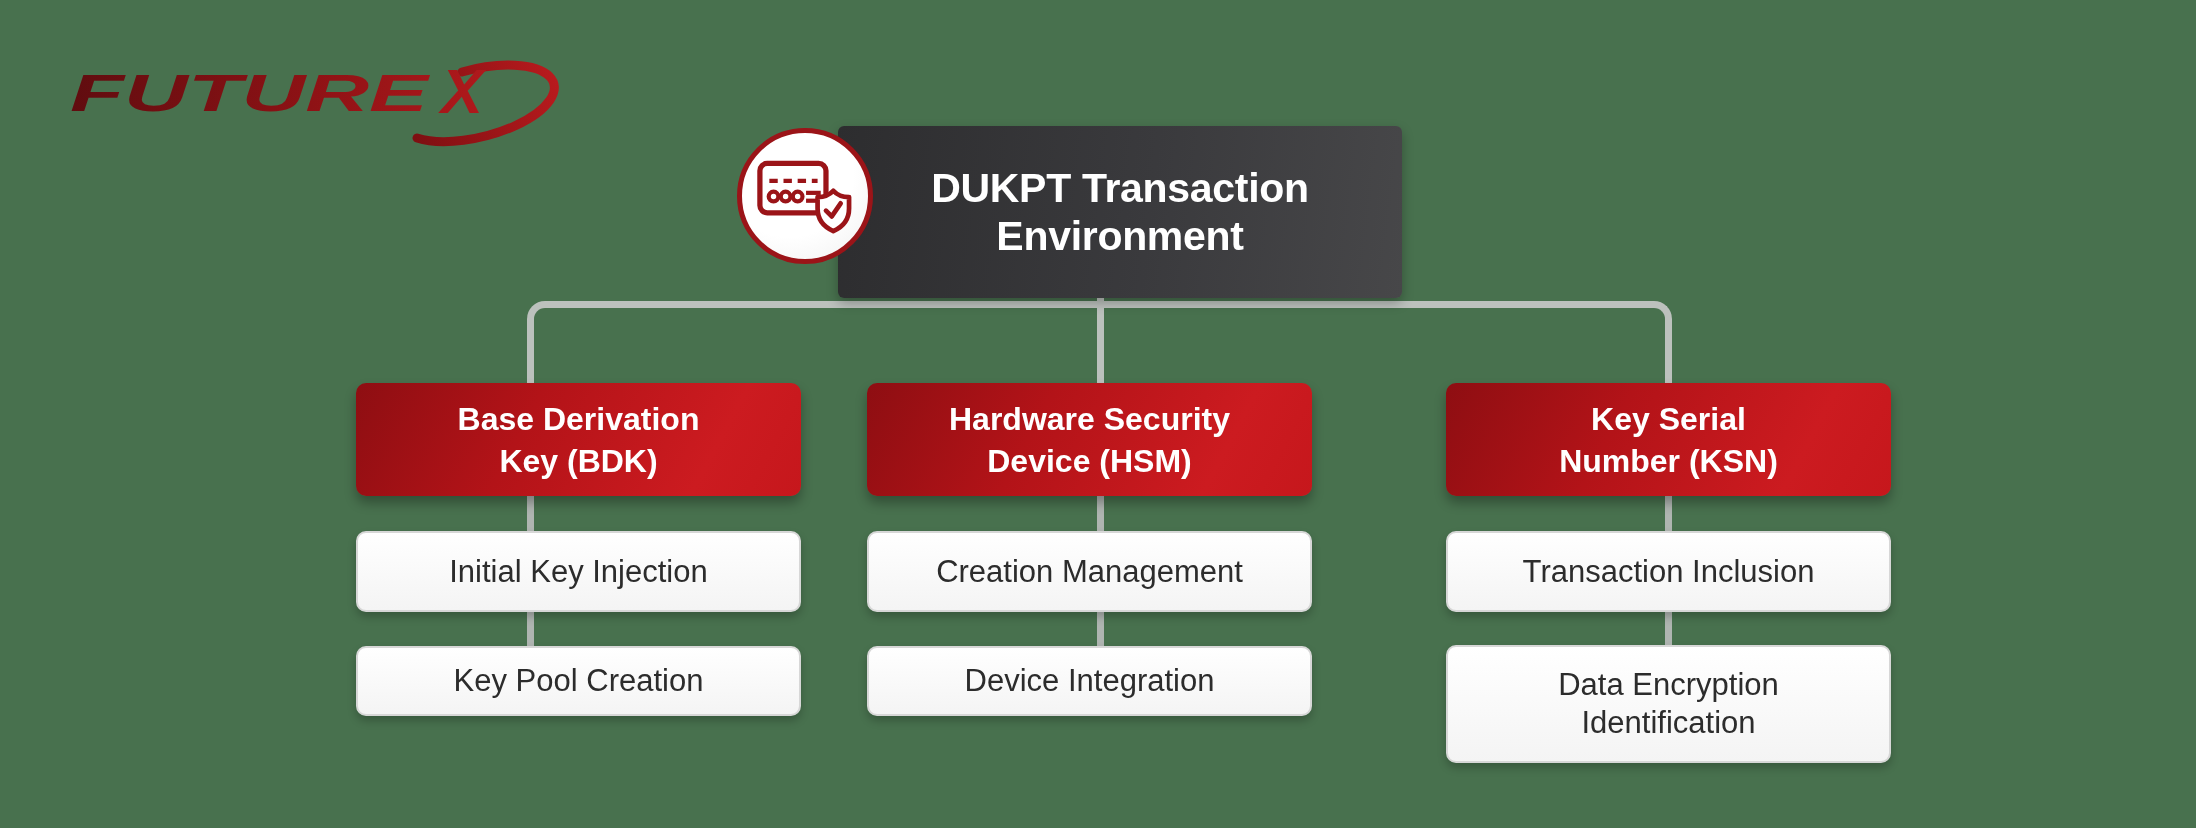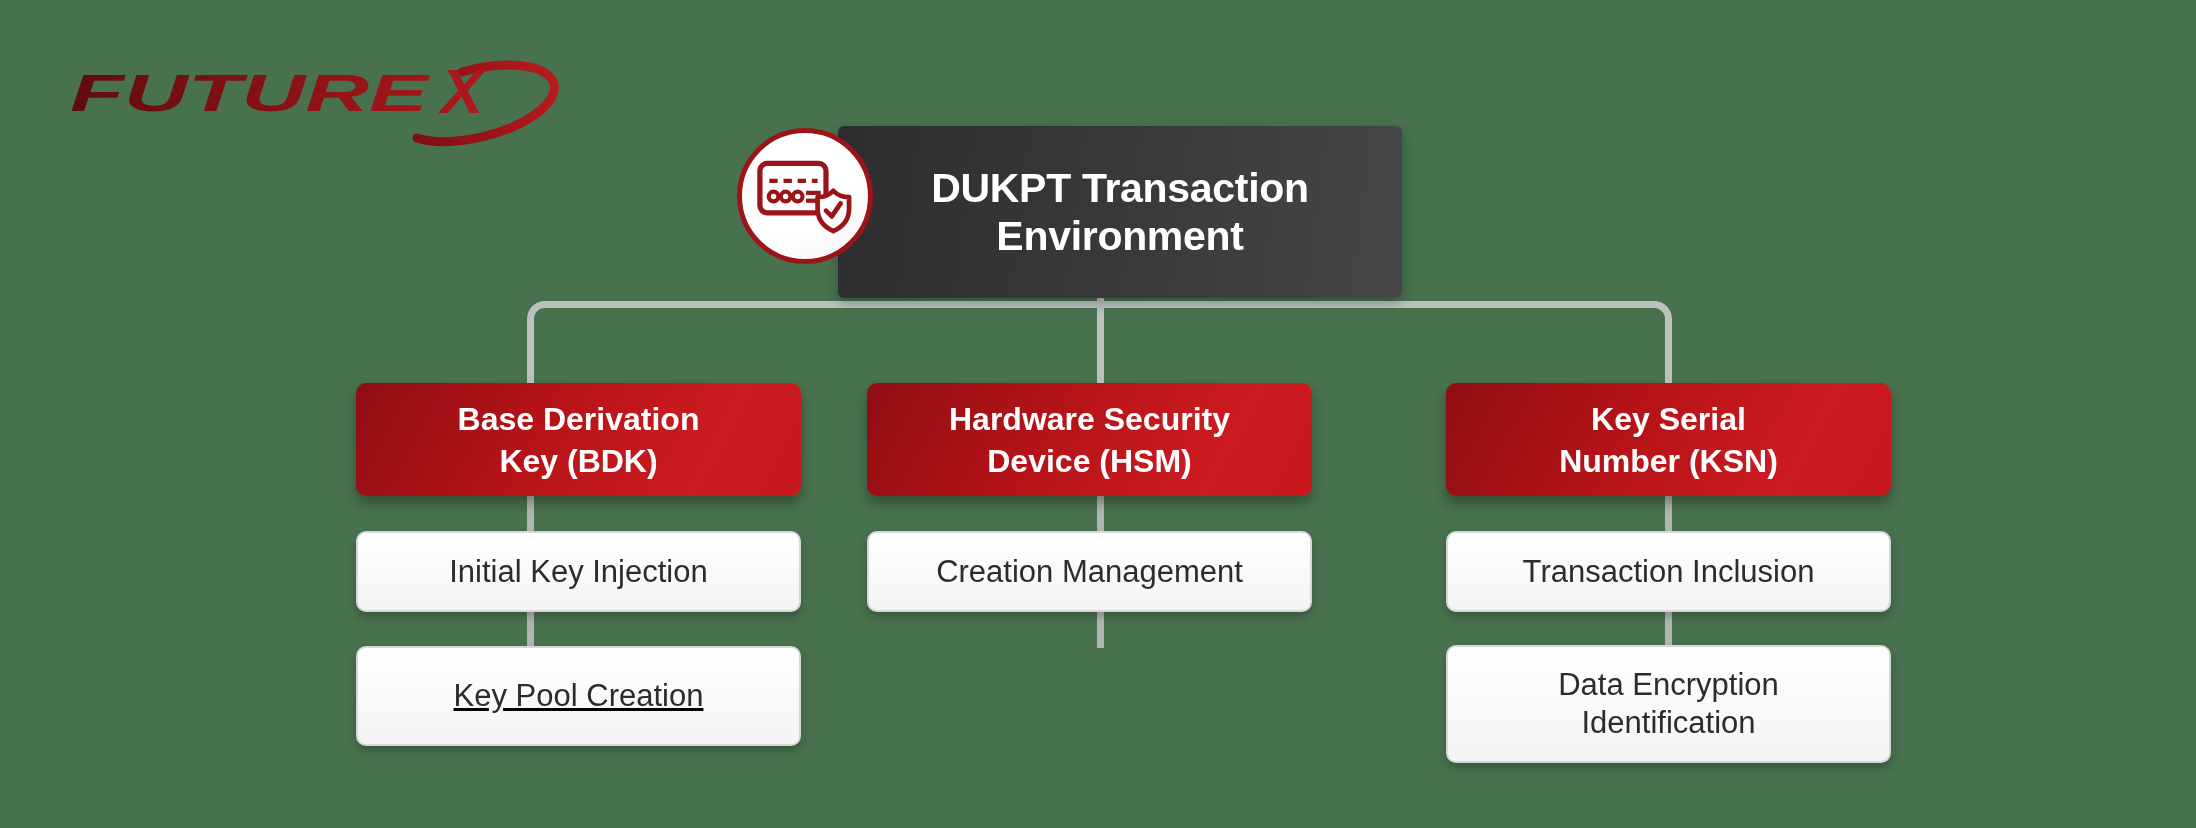--- a/index.html
+++ b/index.html
@@ -46,21 +46,21 @@
   }
 
   
   .node {
     position: absolute; width: 445px; z-index: 2; border-radius: 10px;
     display: flex; flex-direction: column; align-items: center; justify-content: center;
   }
   .c1 { left: 308px; margin-left: 48px; }  .c2 { left: 834px; margin-left: 33px; }  .c3 { left: 1446px; }
   .t-red { top: 383px; height: 113px; }
   .t-w1  { top: 531px; height: 81px; }
-  .t-w2  { top: 646px; height: 100px; text-decoration: underline; }
+  .t-w2  { top: 646px; height: 70px; }
   .t-w2-tall { top: 645px; height: 118px; }
 
   .red-box {
     background: linear-gradient(118deg, #8E0E12 0%, #B31318 38%, #CC1B20 78%, #C6171C 100%);
     box-shadow: 0 7px 12px rgba(0,0,0,.30);
   }
   .red-box .line {
     display: block; color: #FFFFFF; font-size: 32px; font-weight: 700;
     line-height: 42px; text-align: center;
   }
@@ -141,20 +141,24 @@
   </div>
 
   <div class="node red-box c2 t-red">
     <span class="line">Hardware Security</span>
     <span class="line">Device (HSM)</span>
   </div>
   <div class="node white-box c2 t-w1">
     <span class="line">Creation Management</span>
     <span class="line"></span>
   </div>
+  <div class="node white-box c2 t-w2">
+    <span class="line">Device Integration</span>
+    <span class="line"></span>
+  </div>
 
   <div class="node white-box c3 t-w1">
     <span class="line">Transaction Inclusion</span>
     <span class="line"></span>
   </div>
   <div class="node red-box c3 t-red">
     <span class="line">Key Serial</span>
     <span class="line">Number (KSN)</span>
   </div>
   <div class="node white-box c3 t-w2-tall">

